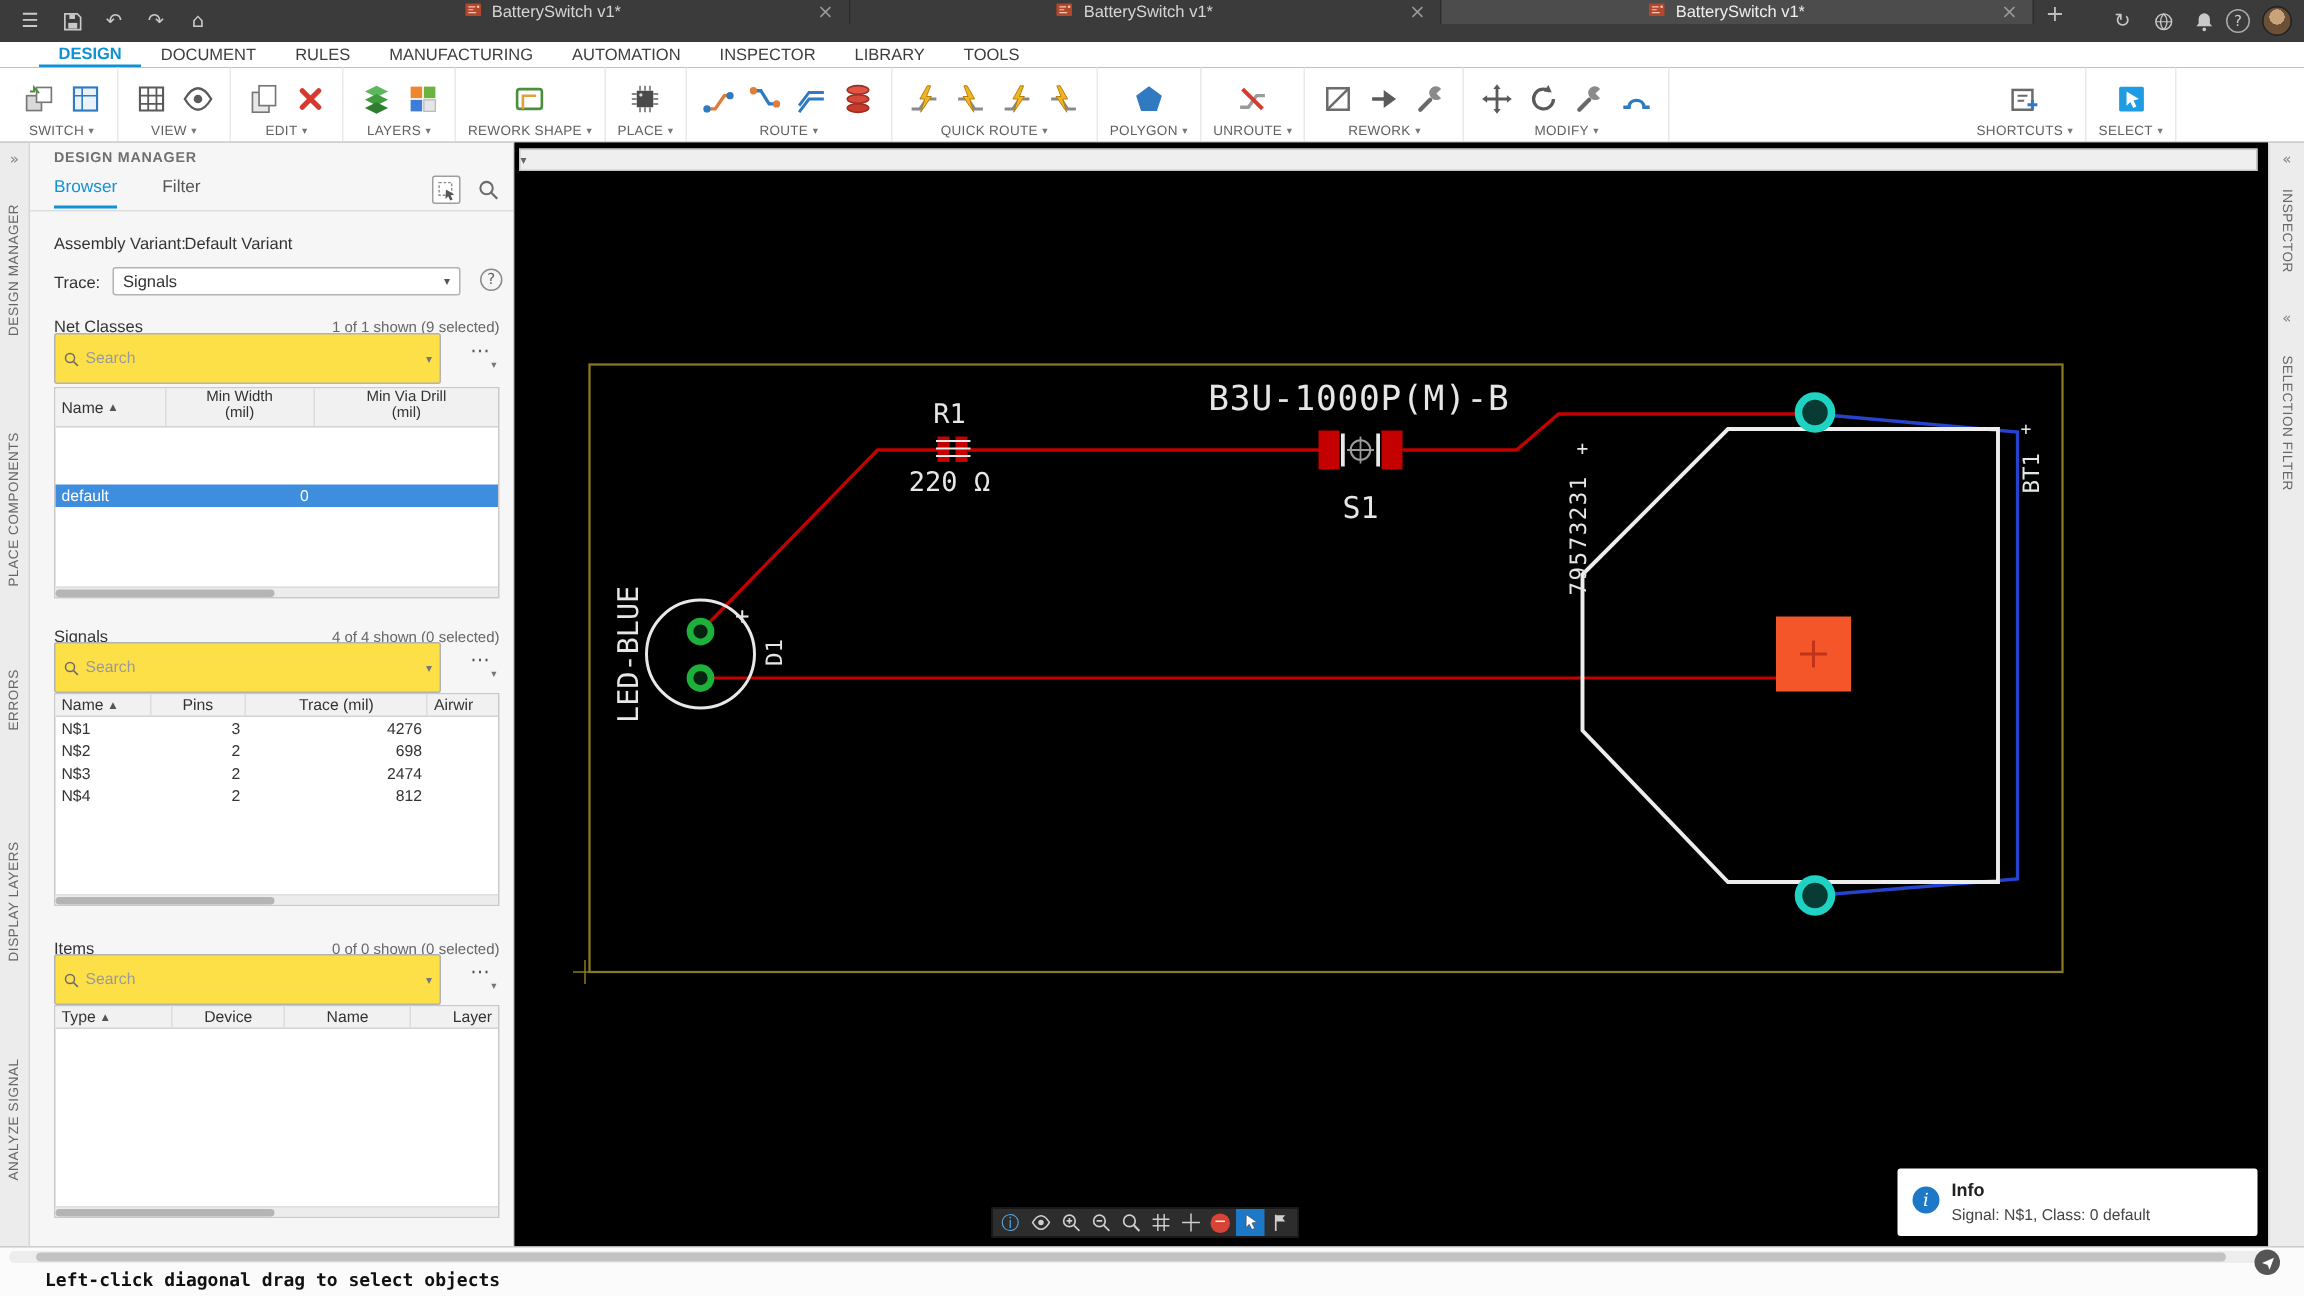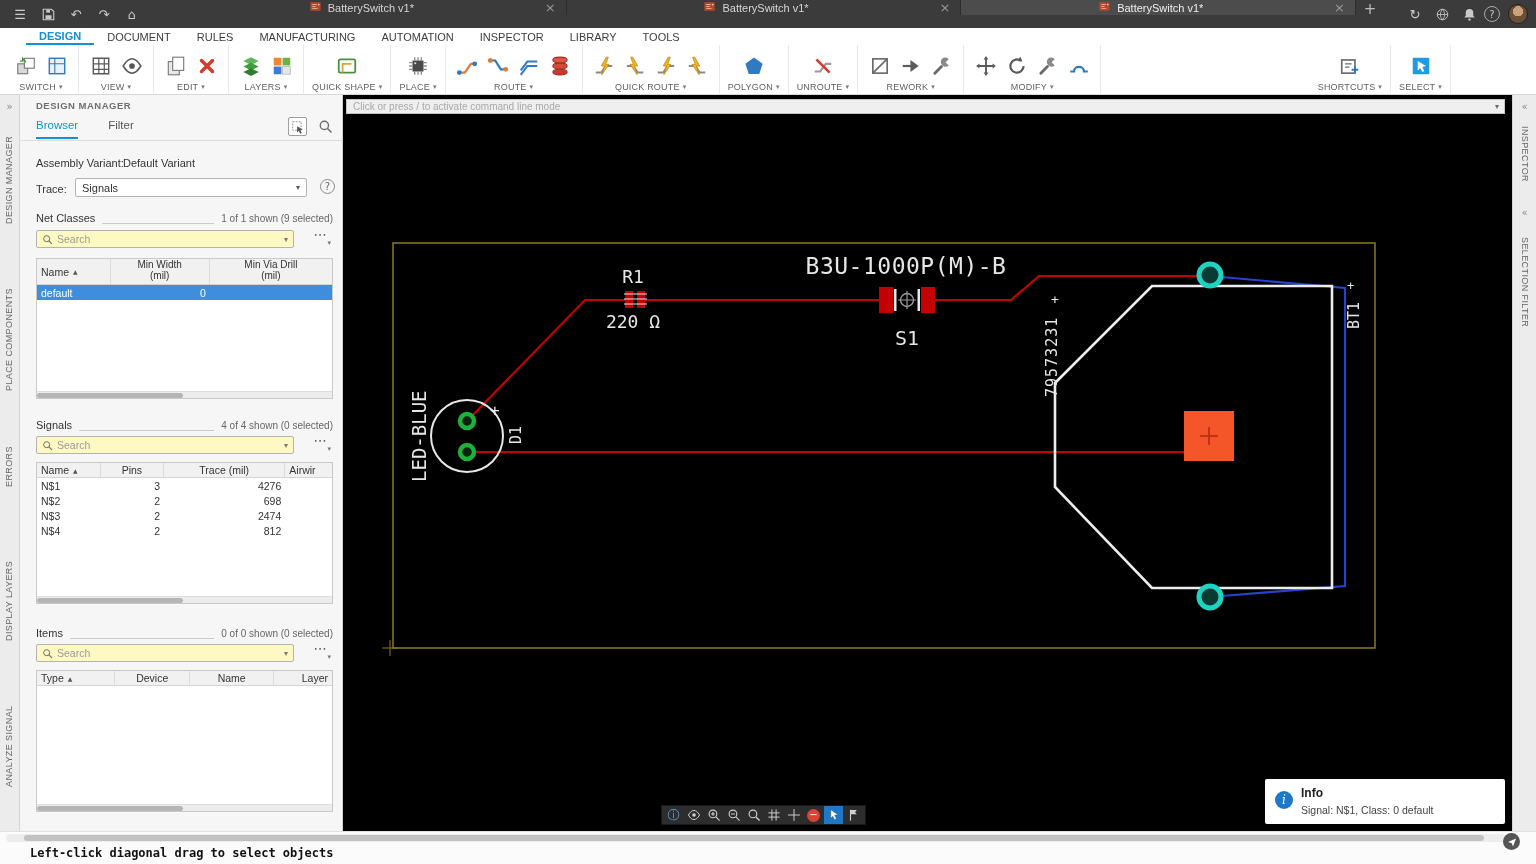--- a/index.html
+++ b/index.html
@@ -62,42 +62,42 @@
 .select-view{position:absolute;left:55px;top:83px;width:232px;height:19px;background:#fff;border:1px solid #b3b3b3;border-radius:2px;display:flex;align-items:center;padding:0 6px;font-size:11px;color:#333;}
 .select-view .car{margin-left:auto;font-size:8px;color:#555;}
 .help-circle{position:absolute;left:300px;top:84px;width:15px;height:15px;border:1px solid #8a8a8a;border-radius:50%;display:flex;align-items:center;justify-content:center;font-size:10px;color:#666;}
 .sec{position:absolute;left:16px;width:297px;height:12px;display:flex;align-items:flex-end;gap:7px;}
 .sec .slabel{font-size:11px;color:#333;white-space:nowrap;}
 .sec .line{flex:1;border-top:1px solid #ccc;}
 .sec .sum{font-size:10px;color:#666;white-space:nowrap;}
 .sec.nc{top:117px;}.sec.sg{top:324px;}.sec.it{top:532px;}
 .srow{position:absolute;left:16px;width:297px;height:18px;display:flex;align-items:center;}
 .srow.nc{top:135px;}.srow.sg{top:341px;}.srow.it{top:549px;}
-.sbox{width:258px;height:18px;background:#fef9c3;border:1px solid #b3b3b3;border-radius:2px;display:flex;align-items:center;padding:0 5px;gap:4px;}
+.sbox{width:258px;height:18px;background:#fde047;border:1px solid #b3b3b3;border-radius:2px;display:flex;align-items:center;padding:16px 5px;gap:4px;}
 .sbox input{flex:1;border:none;outline:none;font-size:10.5px;color:#444;background:transparent;font-family:"Liberation Sans",sans-serif;min-width:0;}
 .sbox input::placeholder{color:#9a9a9a;}
 .sbox .car{font-size:8px;color:#777;}
 .more{margin-left:auto;display:flex;flex-direction:column;align-items:center;width:26px;line-height:8px;}
 .more .dots{font-size:13px;color:#555;}
 .more .car{font-size:7px;color:#777;align-self:flex-end;margin-right:2px;}
 .table{position:absolute;left:16px;width:297px;background:#fff;border:1px solid #c9c9c9;}
 .nc-table{top:163px;height:141px;}
 .sg-table{top:367px;height:142px;}
 .it-table{top:575px;height:142px;}
 .thead{display:flex;background:#f1f1f1;border-bottom:1px solid #d4d4d4;height:15px;}
 .thead2{height:26px;}
 .th{font-size:10.5px;color:#333;border-right:1px solid #dcdcdc;display:flex;align-items:center;padding:0 4px;overflow:hidden;white-space:nowrap;}
 .th:last-child{border-right:none;}
 .thname{gap:4px;}
 .thcol{flex-direction:column;justify-content:flex-start;font-size:10px;line-height:11px;padding:0;}
 .cen{justify-content:center;}
 .rgt{justify-content:flex-end;}
 .sort{font-size:6px;color:#555;}
 .trow{display:flex;height:15px;align-items:center;}
-.trow.sel{background:#3f8ede;color:#fff;}
+.trow.sel{background:#3f8ede;color:#fff;margin-top:38px;}
 .td{font-size:10.5px;padding:0 4px;overflow:hidden;white-space:nowrap;}
 .num{text-align:right;}
 .w-nc1{width:74px;}.w-nc2{width:100px;}.w-nc3{width:123px;}
 .w-sg1{width:64px;}.w-sg2{width:64px;}.w-sg3{width:122px;}.w-sg4{width:47px;}
 .w-it1{width:79px;}.w-it2{width:75px;}.w-it3{width:85px;}.w-it4{width:58px;}
 .hscroll{position:absolute;left:0;bottom:0;width:100%;height:7px;background:#ececec;border-top:1px solid #ddd;}
 .hscroll .thumb{position:absolute;left:0;top:1px;height:5px;width:146px;background:#b5b5b5;border-radius:3px;}
 
 
 .canvas{position:absolute;left:343px;top:95px;width:1169px;height:736px;background:#000;overflow:hidden;}
@@ -449,21 +449,21 @@
   </div>
   <div class="tgroup">
     <div class="ticons">
       <span class="ti">
           <svg width="22" height="22">
             <use href="#sy-boardshape"></use>
           </svg>
         </span>
     </div>
     <div class="tlabel">
-        <span>QUICK SHAPE</span>
+        <span>REWORK SHAPE</span>
         <span class="car g">▾</span>
       </div>
   </div>
   <div class="tgroup">
     <div class="ticons">
       <span class="ti">
           <svg width="22" height="22">
             <use href="#sy-chip"></use>
           </svg>
         </span>
@@ -799,21 +799,20 @@
       <div class="th w-it4 rgt">Layer</div>
     </div>
     <div class="hscroll">
         <div class="thumb"></div>
       </div>
   </div>
 </div>
 
 <div class="canvas">
   <div class="cmdline">
-    <input placeholder="Click or press / to activate command line mode" style="">
     <span class="car g">▾</span>
   </div>
 
   <svg class="board-svg" width="1169" height="736" viewBox="0 0 1169 736">
 
     <rect x="50" y="148" width="982" height="405" fill="none" stroke="#8a7a1f" stroke-width="1.5"></rect>
     <path d="M39 553h16M47 545v16" stroke="#8a7a1f" stroke-width="1" fill="none"></path>
 
     <polyline points="284,205 242,205 124,326" fill="none" stroke="#c40000" stroke-width="2.2"></polyline>
     <line x1="302" y1="205" x2="543" y2="205" stroke="#c40000" stroke-width="2.2"></line>

